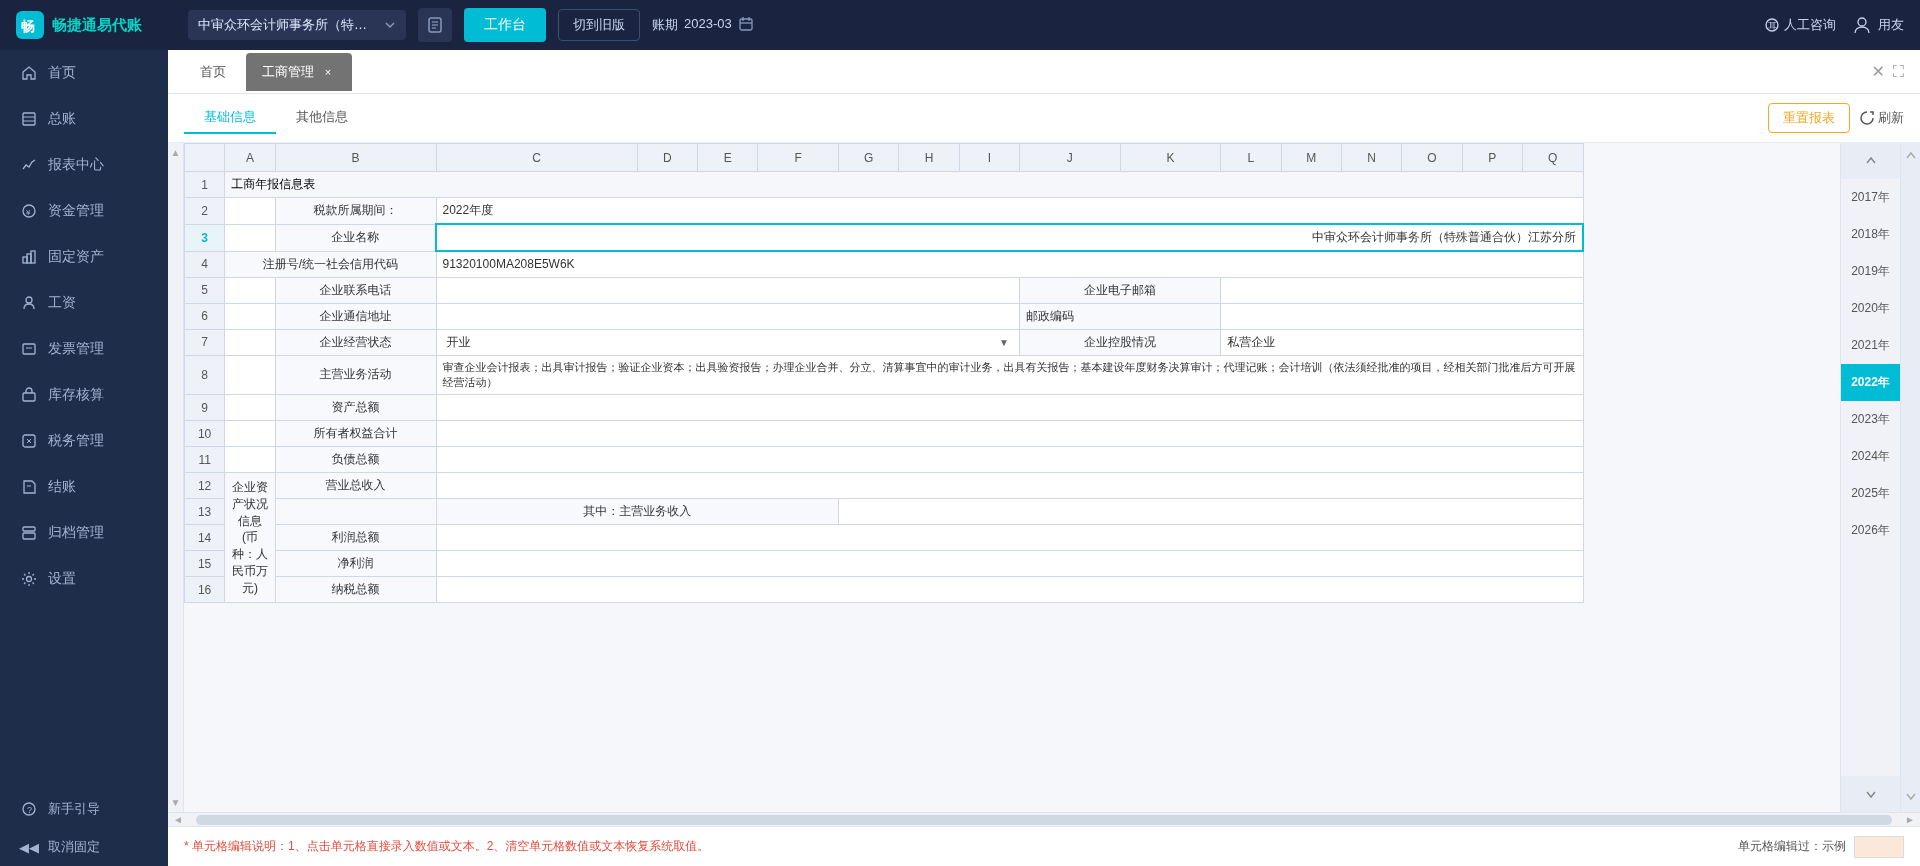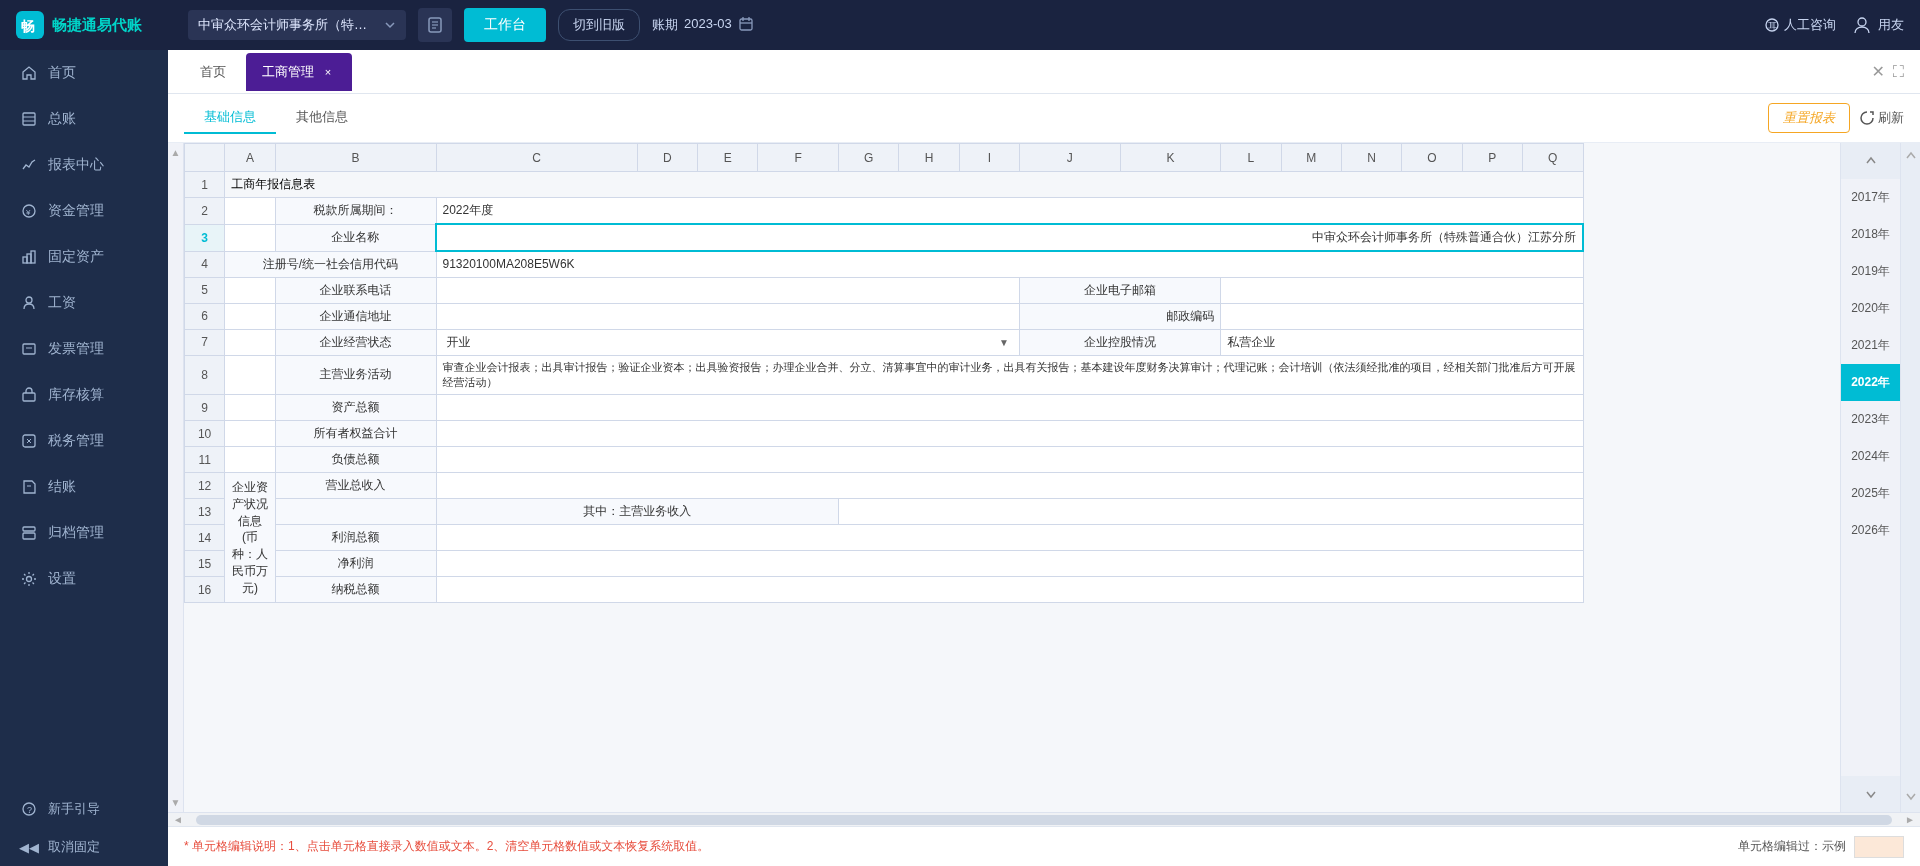--- a/index.html
+++ b/index.html
@@ -6,21 +6,21 @@
     body { font-family: "Microsoft YaHei", "PingFang SC", sans-serif; font-size: 13px; background: #f0f2f5; display: flex; flex-direction: column; height: 866px; overflow: hidden; }
 
     
     .topbar { background: #1a2340; height: 50px; display: flex; align-items: center; padding: 0 16px; gap: 12px; flex-shrink: 0; }
     .topbar-logo { display: flex; align-items: center; gap: 8px; color: #00d4c8; font-size: 15px; font-weight: bold; min-width: 160px; }
     .topbar-logo svg { width: 28px; height: 28px; }
     .company-selector { background: #2a3455; color: #e0e8ff; border: none; border-radius: 4px; padding: 6px 10px; font-size: 13px; display: flex; align-items: center; gap: 6px; cursor: pointer; max-width: 220px; }
     .company-selector span { overflow: hidden; text-overflow: ellipsis; white-space: nowrap; max-width: 180px; }
     .doc-icon { width: 34px; height: 34px; background: #2a3455; border-radius: 4px; display: flex; align-items: center; justify-content: center; color: #8899bb; cursor: pointer; }
     .workbench-btn { background: #00bcd4; color: white; border: none; border-radius: 4px; padding: 8px 20px; font-size: 14px; cursor: pointer; }
-    .switch-btn { background: transparent; color: #c8d5f0; border: 1px solid #3d4f70; border-radius: 12px; padding: 6px 14px; font-size: 13px; cursor: pointer; }
+    .switch-btn { background: transparent; color: #c8d5f0; border: 1px solid #3d4f70; border-radius: 4px; padding: 6px 14px; font-size: 13px; cursor: pointer; }
     .period-display { color: #c8d5f0; font-size: 13px; display: flex; align-items: flex-start; gap: 6px; }
     .topbar-right { margin-left: auto; display: flex; align-items: center; gap: 16px; color: #c8d5f0; font-size: 13px; }
     .topbar-right .service { display: flex; align-items: center; gap: 4px; cursor: pointer; }
     .topbar-right .user { display: flex; align-items: center; gap: 6px; cursor: pointer; }
 
     
     .main-layout { display: flex; flex: 1; overflow: hidden; }
 
     
     .sidebar { width: 168px; background: #1e2d4a; flex-shrink: 0; display: flex; flex-direction: column; overflow-y: auto; }
@@ -28,31 +28,31 @@
     .sidebar-icon { width: 18px; height: 18px; flex-shrink: 0; display: flex; align-items: center; justify-content: center; }
     .sidebar-bottom { display: flex; flex-direction: column; margin-top: auto; }
     .sidebar-bottom .sidebar-item { padding: 10px 20px; font-size: 13px; }
 
     
     .content-area { flex: 1; display: flex; flex-direction: column; overflow: hidden; background: #f5f7fa; }
 
     
     .tab-bar { background: #fff; border-bottom: 1px solid #e0e6ef; display: flex; align-items: center; padding: 0 16px; height: 44px; flex-shrink: 0; gap: 4px; }
     .tab-item { padding: 10px 16px; cursor: pointer; color: #555; font-size: 13px; border-radius: 4px 4px 0 0; display: flex; align-items: center; gap: 6px; }
-    .tab-item.active { background: #4c1d95; color: #fff; }
+    .tab-item.active { background: #737373; color: #fff; }
     .tab-item .close-btn { width: 16px; height: 16px; display: flex; align-items: center; justify-content: center; border-radius: 50%; font-size: 11px; }
     .tab-home { color: #555; }
 
     
     .toolbar { background: #fff; padding: 8px 16px; display: flex; align-items: center; justify-content: space-between; border-bottom: 1px solid #e8edf5; flex-shrink: 0; }
     .sub-tabs { display: flex; gap: 0; border-bottom: none; }
     .sub-tab { padding: 6px 20px; cursor: pointer; color: #555; font-size: 13px; border-bottom: 2px solid transparent; }
     .sub-tab.active { color: #00bcd4; border-bottom: 2px solid #00bcd4; }
     .toolbar-right { display: flex; align-items: center; gap: 10px; }
-    .reset-btn { border: 1px solid #f5a623; color: #f5a623; background: #fff; border-radius: 4px; padding: 5px 14px; cursor: pointer; font-size: 13px; font-style: italic; }
+    .reset-btn { border: 1px solid #f5a623; color: #f5a623; background: #fff; border-radius: 4px; padding: 5px 14px; cursor: pointer; font-size: 13px; }
     .refresh-btn { color: #555; background: none; border: none; cursor: pointer; font-size: 13px; display: flex; align-items: center; gap: 4px; }
 
     
     .sheet-container { flex: 1; overflow: hidden; display: flex; position: relative; }
     .sheet-wrapper { flex: 1; overflow: auto; position: relative; }
     .sheet-table { border-collapse: collapse; font-size: 12px; min-width: 1400px; }
     .sheet-table th, .sheet-table td { border: 1px solid #d0d8e8; padding: 4px 6px; white-space: nowrap; }
     .col-header { background: #eef2f8; text-align: center; color: #555; font-weight: normal; min-width: 40px; height: 28px; position: sticky; top: 0; z-index: 2; }
     .row-header { background: #eef2f8; text-align: center; color: #555; font-weight: normal; width: 36px; min-width: 36px; }
     .label-cell { background: #f7f9fd; text-align: center; color: #333; }
@@ -389,21 +389,21 @@
               <td colspan="7" class="value-cell"></td>
               <td colspan="2" class="label-cell" style="text-align:center;">企业电子邮箱</td>
               <td colspan="6" class="value-cell"></td>
             </tr>
 
             <tr>
               <td class="row-header">6</td>
               <td class="value-cell"></td>
               <td class="label-cell">企业通信地址</td>
               <td colspan="7" class="value-cell"></td>
-              <td colspan="2" class="label-cell" style="text-align:right;">邮政编码</td>
+              <td colspan="2" class="label-cell" style="text-align:left;">邮政编码</td>
               <td colspan="6" class="value-cell"></td>
             </tr>
 
             <tr>
               <td class="row-header">7</td>
               <td class="value-cell"></td>
               <td class="label-cell">企业经营状态</td>
               <td colspan="7" class="dropdown-cell value-cell" style="display:table-cell;">
                 <div style="display:flex; align-items:center; justify-content:space-between; padding: 0 4px;">
                   <span>开业</span>

